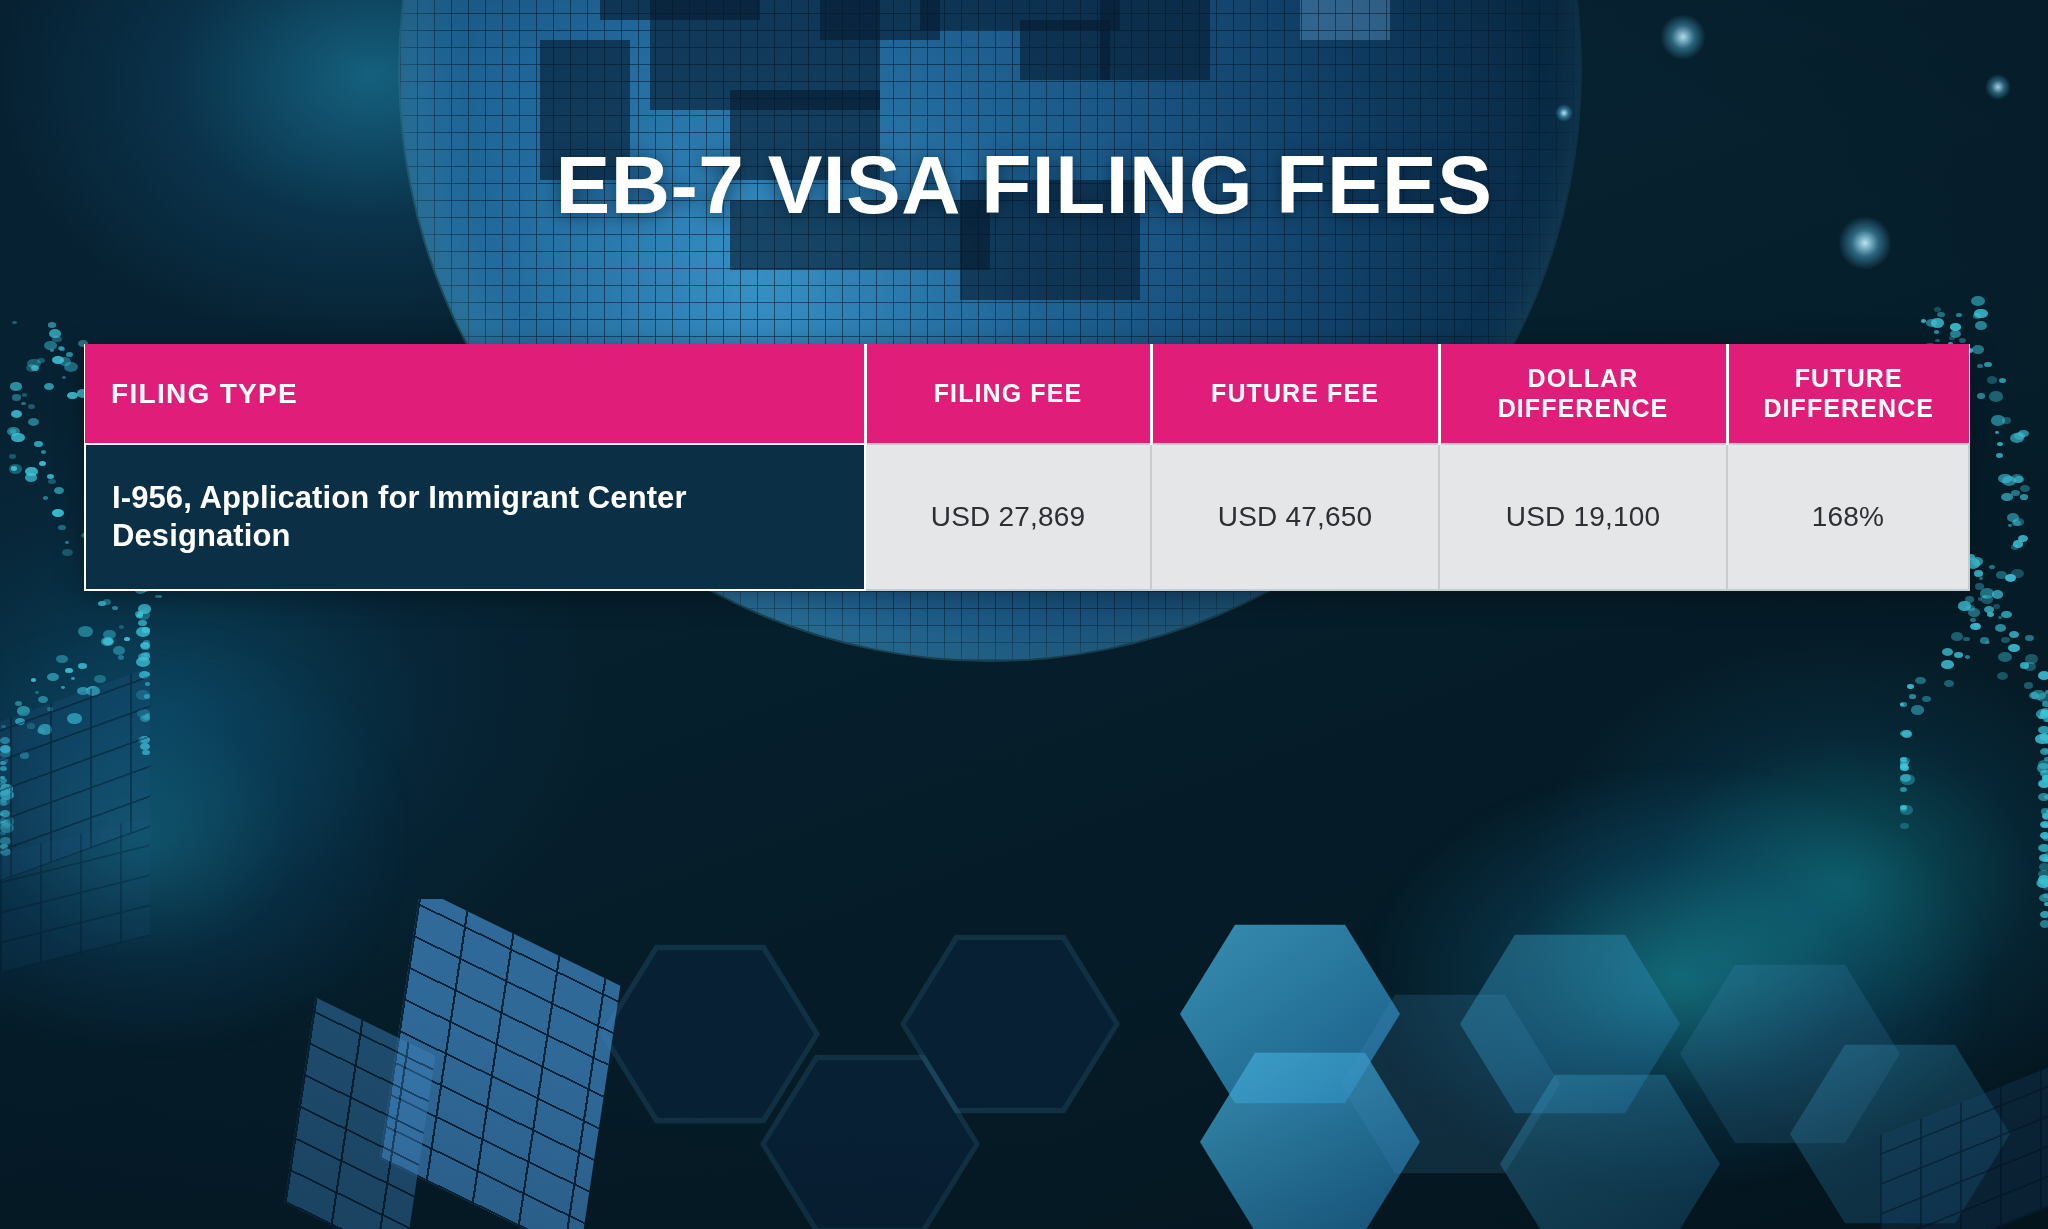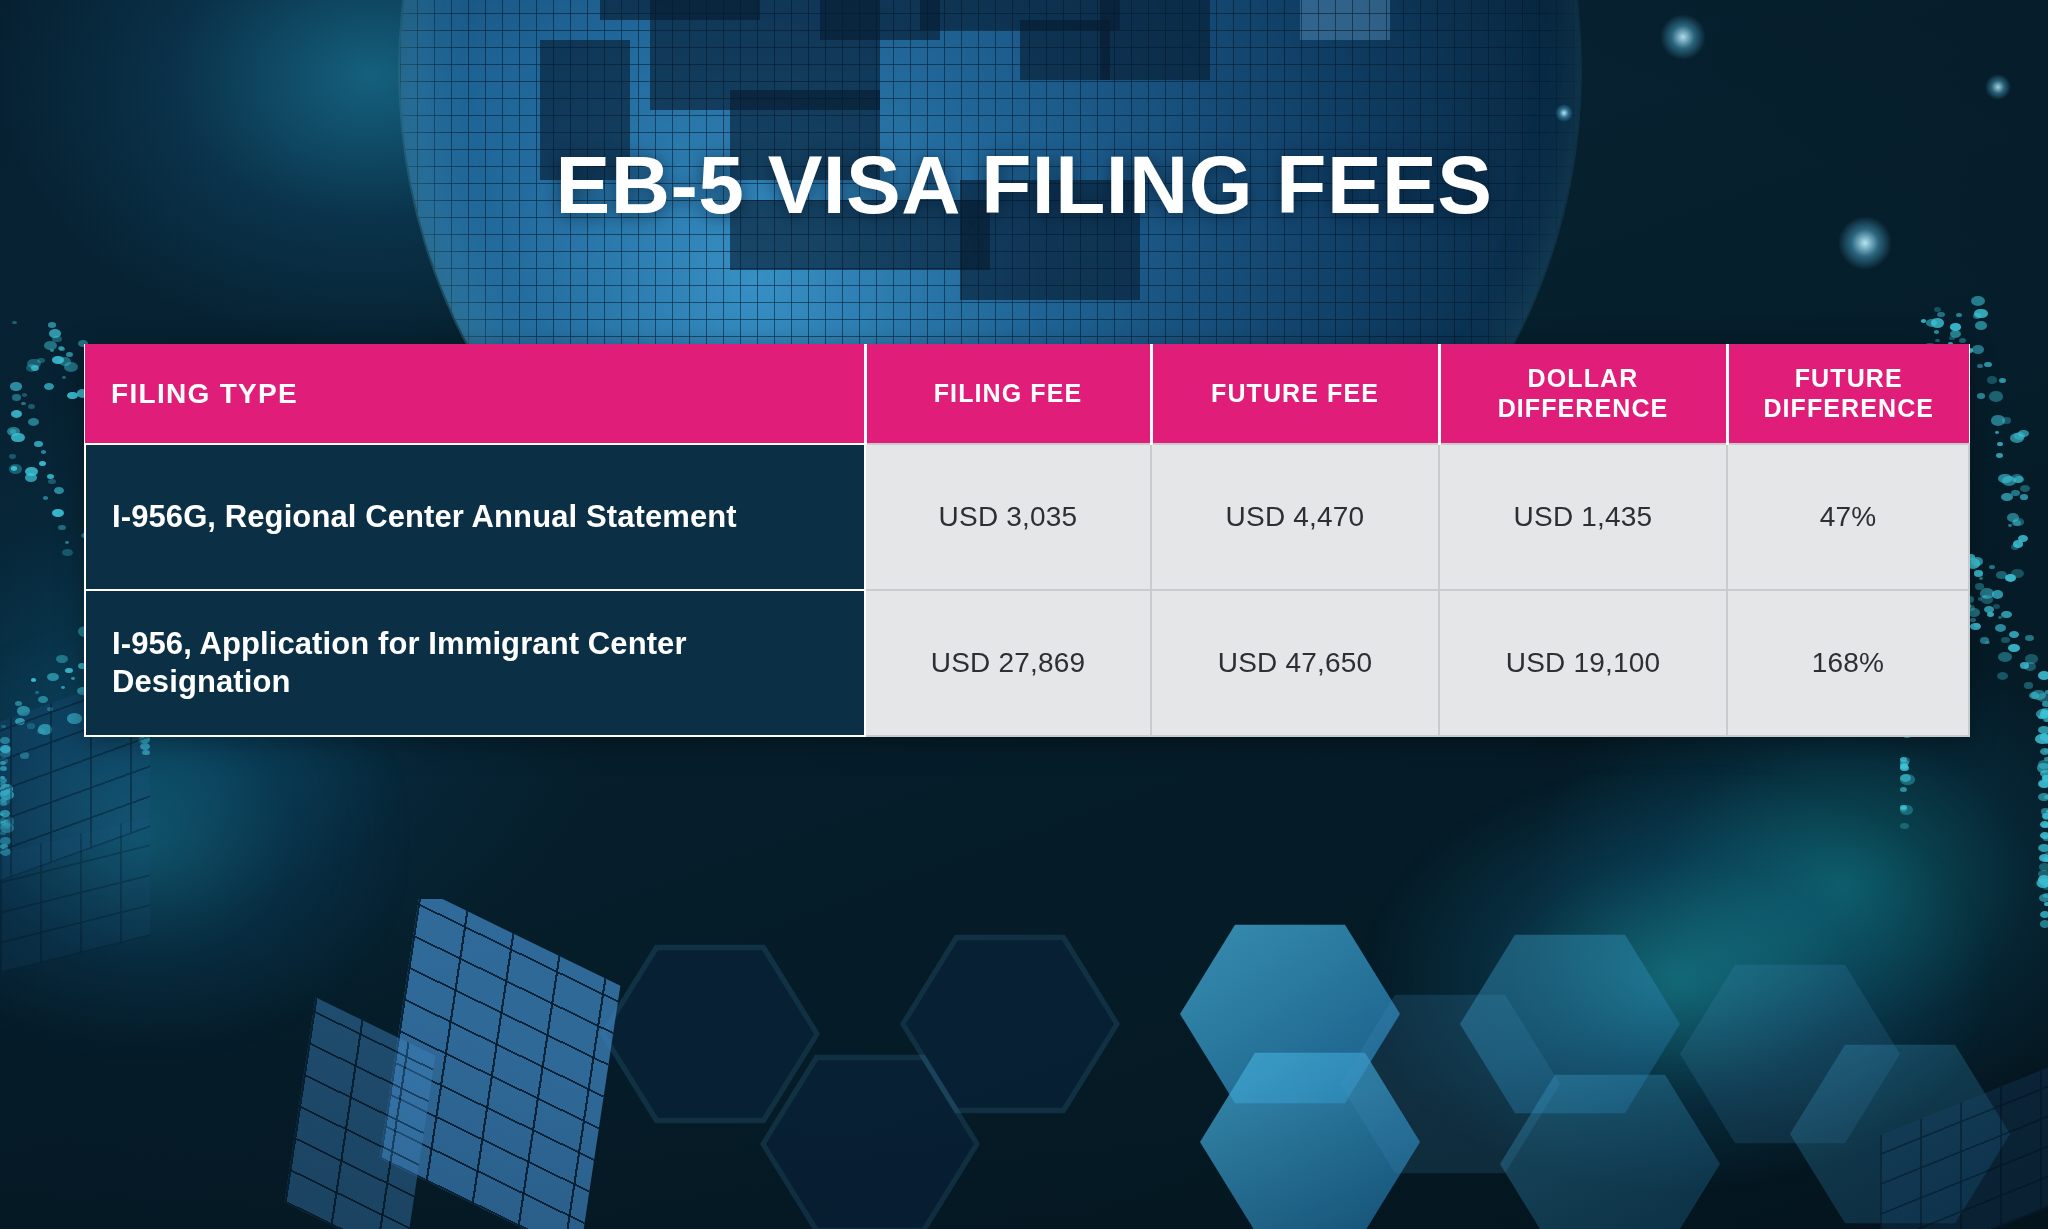--- a/index.html
+++ b/index.html
@@ -718,21 +718,21 @@
     <div class="gridpanel" style="left:400px; top:28px; width:200px; height:290px; transform: skewY(26deg) skewX(-8deg); opacity:0.88;"></div>
     <div class="gridpanel" style="left:300px; top:120px; width:120px; height:220px; transform: skewY(26deg) skewX(-8deg); opacity:0.55;"></div>
     <div class="grid-dim" style="left:1880px; top:200px; width:180px; height:140px; transform: skewY(-22deg); opacity:0.6;"></div>
   </div>
 
   <div class="grid-dim" style="left:-30px; top:700px; width:180px; height:160px; transform: skewY(-20deg); opacity:0.55;"></div>
   <div class="grid-dim" style="left:-40px; top:840px; width:190px; height:120px; transform: skewY(-14deg); opacity:0.35;"></div>
 
   <div class="vignette"></div>
 
-  <div class="title">EB-5 VISA FILING FEES</div>
+  <div class="title">EB-7 VISA FILING FEES</div>
 
   <div class="table-wrap">
     <table class="fees">
       <colgroup>
         <col class="c0">
           <col class="c1">
           <col class="c2">
           <col class="c3">
           <col class="c4">
       </colgroup>
@@ -746,27 +746,20 @@
             <span>DIFFERENCE</span>
           </th>
           <th>
             <span>FUTURE</span><br>
             <span>DIFFERENCE</span>
           </th>
         </tr>
       </thead>
       <tbody>
         <tr class="shade">
-          <td class="filing">I-956G, Regional Center Annual Statement</td>
-          <td>USD 3,035</td>
-          <td>USD 4,470</td>
-          <td>USD 1,435</td>
-          <td>47%</td>
-        </tr>
-        <tr class="shade">
           <td class="filing">I-956, Application for Immigrant Center Designation</td>
           <td>USD 27,869</td>
           <td>USD 47,650</td>
           <td>USD 19,100</td>
           <td>168%</td>
         </tr>
       </tbody>
     </table>
   </div>
 

